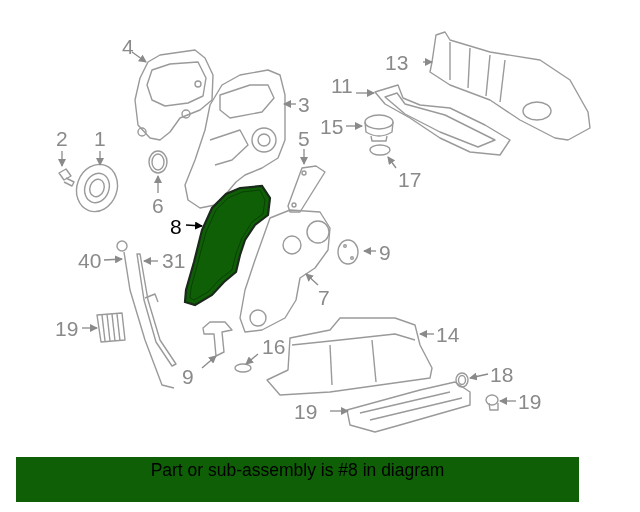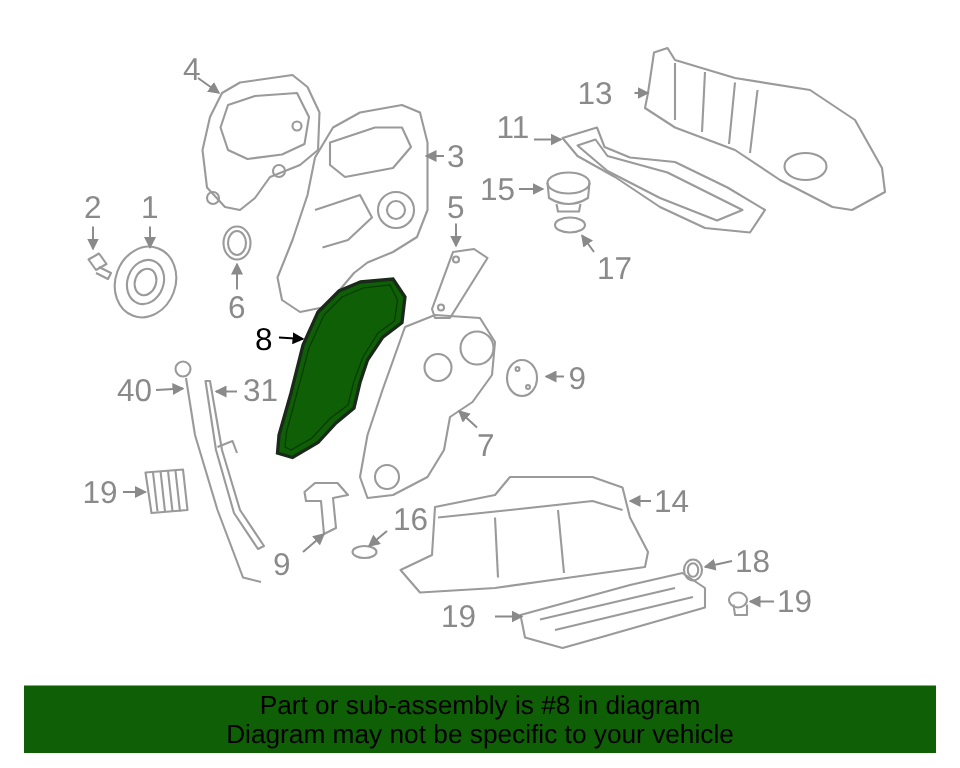--- a/index.html
+++ b/index.html
@@ -1,20 +1,20 @@
 <!DOCTYPE html>
 <html><head>
 <meta charset="utf-8">
 <style>
   html, body { margin: 0; padding: 0; background: #ffffff; }
   body { width: 640px; height: 512px; position: relative; overflow: hidden; font-family: "Liberation Sans", sans-serif; }
   #diagram { position: absolute; left: 0; top: 0; width: 640px; height: 455px; }
   .callout { position: absolute; font-family: "Liberation Sans", sans-serif; font-size: 21px; color: #8a8a8a; line-height: 1; white-space: nowrap; }
   .callout.active { color: #000000; }
-  .banner { position: absolute; left: 16px; top: 457px; width: 608px; height: 45px; background: #0f5f06; color: #000000; text-align: center; font-size: 17.5px; line-height: 19px; padding-top: 4px; box-sizing: border-box; }
+  .banner { position: absolute; left: 16px; top: 457px; width: 563px; height: 45px; background: #0f5f06; color: #000000; text-align: center; font-size: 17.5px; line-height: 19px; padding-top: 4px; box-sizing: border-box; }
   .banner div { white-space: nowrap; }
 </style>
 </head>
 <body>
 
 <svg id="diagram" viewBox="0 0 640 455" xmlns="http://www.w3.org/2000/svg">
   <defs>
     <marker id="arr" markerWidth="8" markerHeight="8" refX="7" refY="4" orient="auto" markerUnits="userSpaceOnUse">
       <path d="M0,0 L8,4 L0,8 z" fill="#8a8a8a"></path>
     </marker>
@@ -199,14 +199,13 @@
 <span class="callout" style="left:518px;top:391px">19</span>
 <span class="callout" style="left:294px;top:401px">19</span>
 <span class="callout" style="left:262px;top:336px">16</span>
 <span class="callout" style="left:182px;top:366px">9</span>
 <span class="callout" style="left:78px;top:250px">40</span>
 <span class="callout" style="left:162px;top:250px">31</span>
 <span class="callout" style="left:55px;top:318px">19</span>
 
 <div class="banner">
   <div>Part or sub-assembly is #8 in diagram</div>
-  <div>Diagram may not be specific to your vehicle</div>
 </div>
 
 </body></html>

